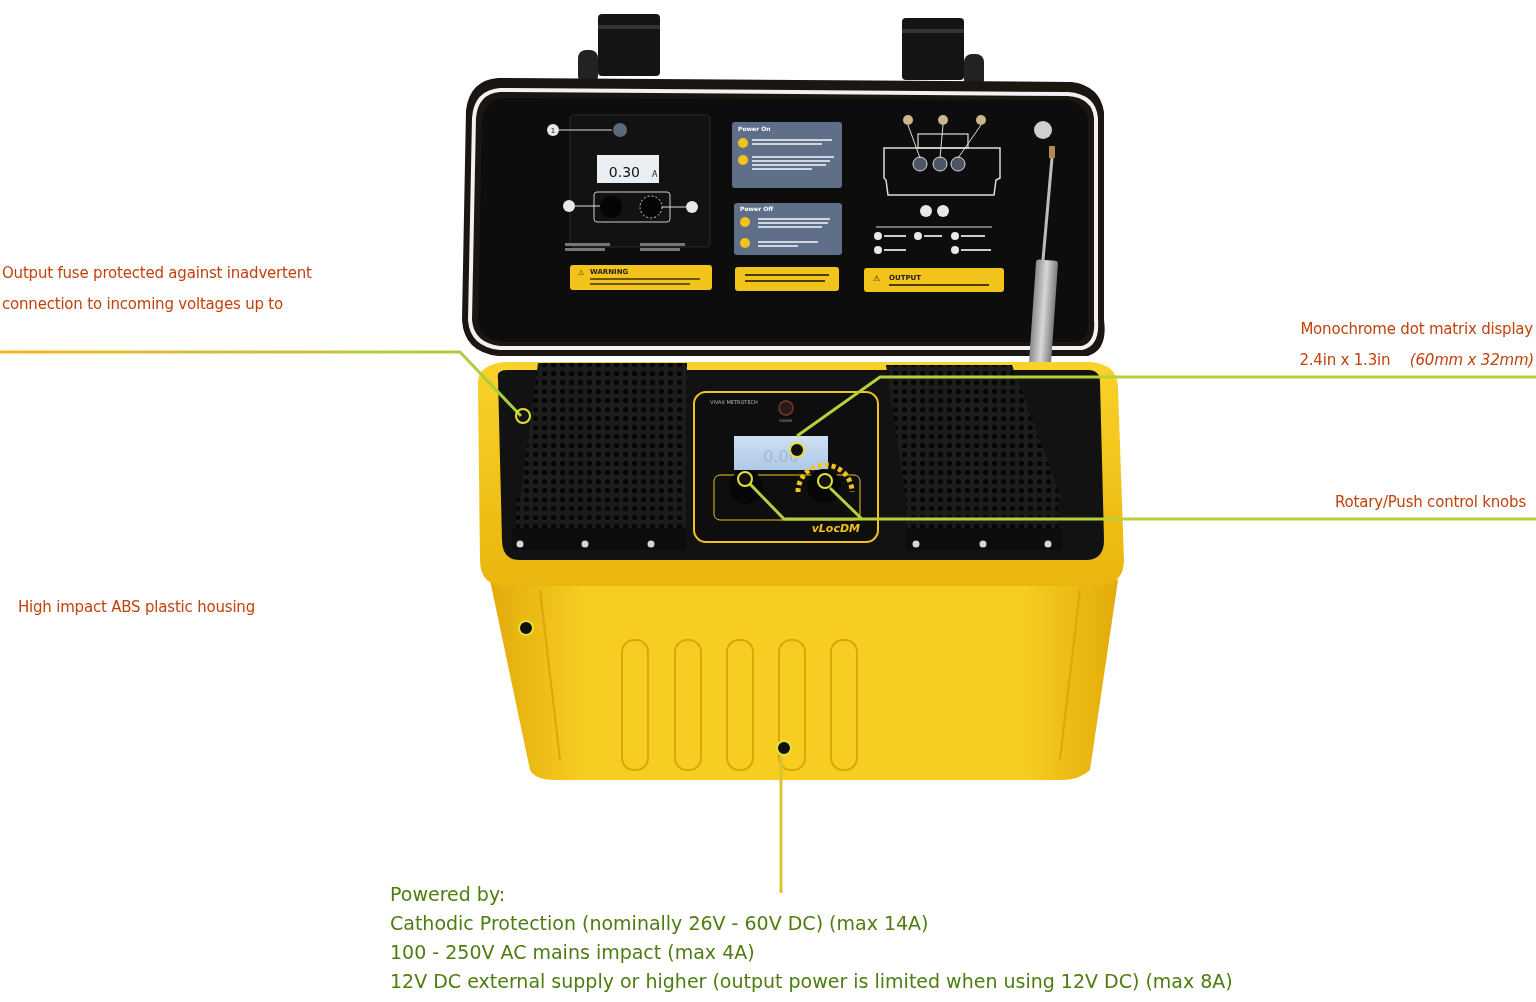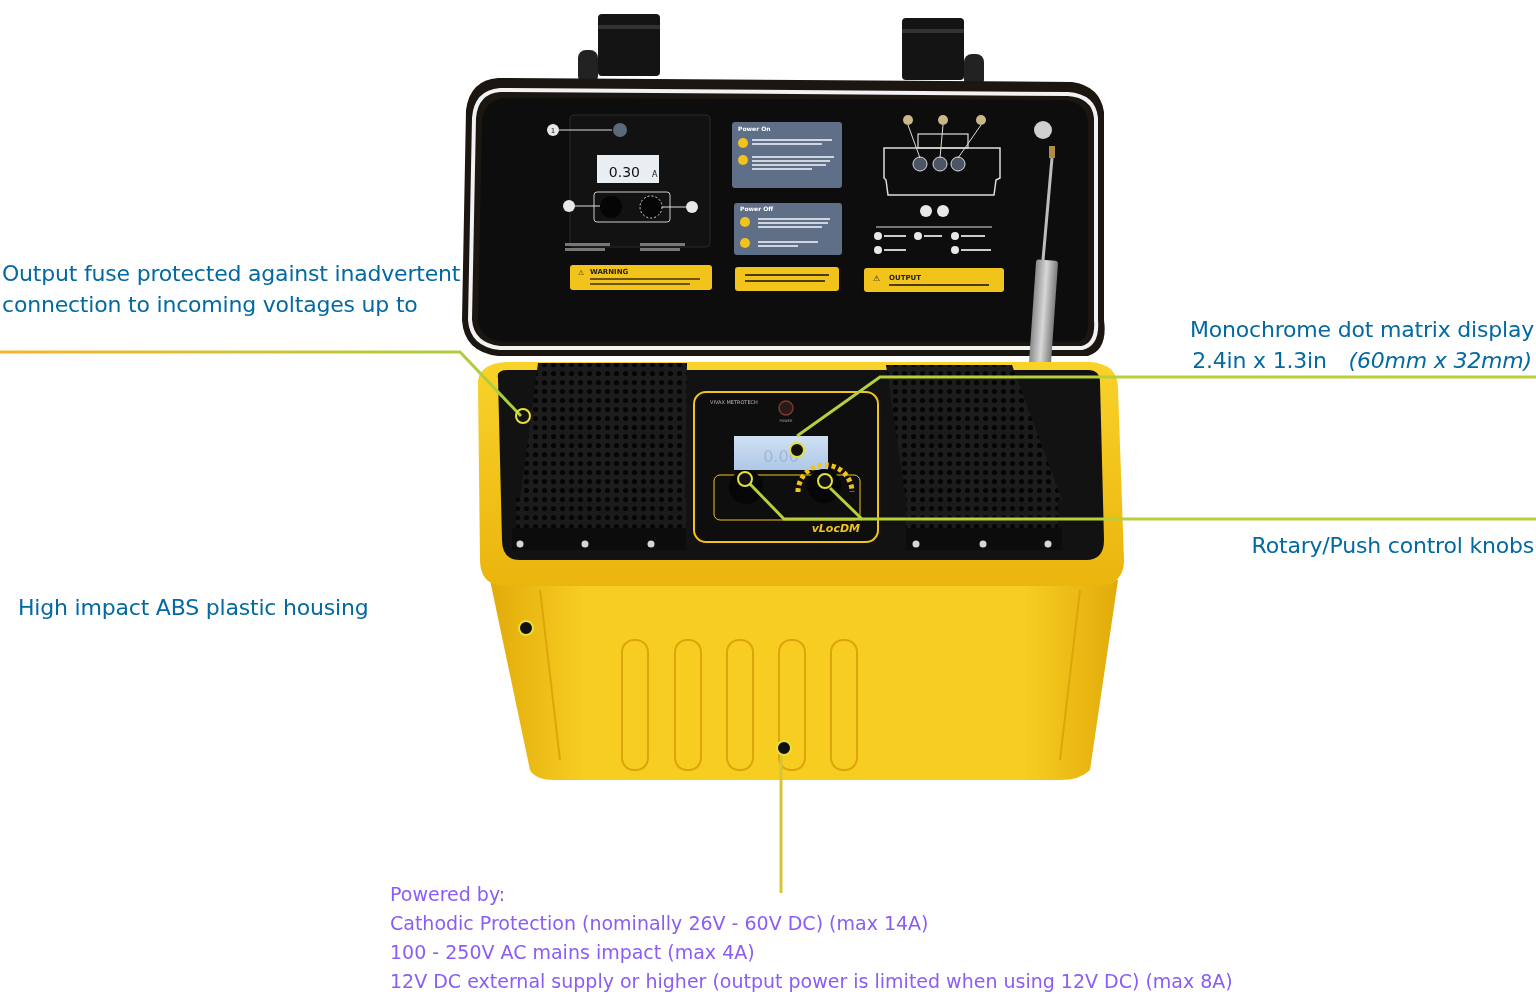--- a/index.html
+++ b/index.html
@@ -1,28 +1,28 @@
 <!DOCTYPE html>
 <html><head>
 <meta charset="utf-8">
 <style>
   * { box-sizing: border-box; margin: 0; padding: 0; }
   html, body { width: 1536px; height: 1002px; background: #ffffff; overflow: hidden; }
   body { position: relative; font-family: "DejaVu Sans", "Liberation Sans", sans-serif; color: #1a1a1a; }
 
-  .callout-text { position: absolute; font-size: 22px; line-height: 31px; color: #0369a1; letter-spacing: -0.2px; }
+  .callout-text { position: absolute; font-size: 15px; line-height: 31px; color: #c2410c; letter-spacing: -0.2px; }
   .callout-text.right { text-align: right; }
   .callout-text em { font-style: italic; margin-left: 15px; }
 
   svg.overlay { position: absolute; left: 0; top: 0; width: 1536px; height: 1002px; pointer-events: none; }
 
   
   .device { position: absolute; left: 0; top: 0; width: 1536px; height: 1002px; }
 
-  .powered { position: absolute; left: 390px; top: 880px; font-size: 19px; line-height: 29px; color: #8b5cf6; }
+  .powered { position: absolute; left: 390px; top: 880px; font-size: 19px; line-height: 29px; color: #4d7c0f; }
 </style>
 </head>
 <body>
 
 <svg class="device" viewBox="0 0 1536 1002" xmlns="http://www.w3.org/2000/svg">
   <defs>
     <linearGradient id="yel" x1="0" y1="0" x2="0" y2="1">
       <stop offset="0" stop-color="#f9d22a"></stop>
       <stop offset="1" stop-color="#eab50c"></stop>
     </linearGradient>
@@ -239,21 +239,21 @@
 <div class="callout-text" style="left:2px; top:258px;">
   <div>Output fuse protected against inadvertent</div>
   <div>connection to incoming voltages up to</div>
 </div>
 
 <div class="callout-text right" style="right:2px; top:314px;text-align:center;">
   <div>Monochrome dot matrix display</div>
   <div><span>2.4in x 1.3in </span><em>(60mm x 32mm)</em></div>
 </div>
 
-<div class="callout-text right" style="right:2px; top:487px;margin-top:43px;">
+<div class="callout-text right" style="right:10px; top:487px;">
   <div>Rotary/Push control knobs</div>
 </div>
 
 <div class="callout-text" style="left:18px; top:592px;">
   <div>High impact ABS plastic housing</div>
 </div>
 
 <div class="powered">
   <div>Powered by:</div>
   <div>Cathodic Protection (nominally 26V - 60V DC) (max 14A)</div>

